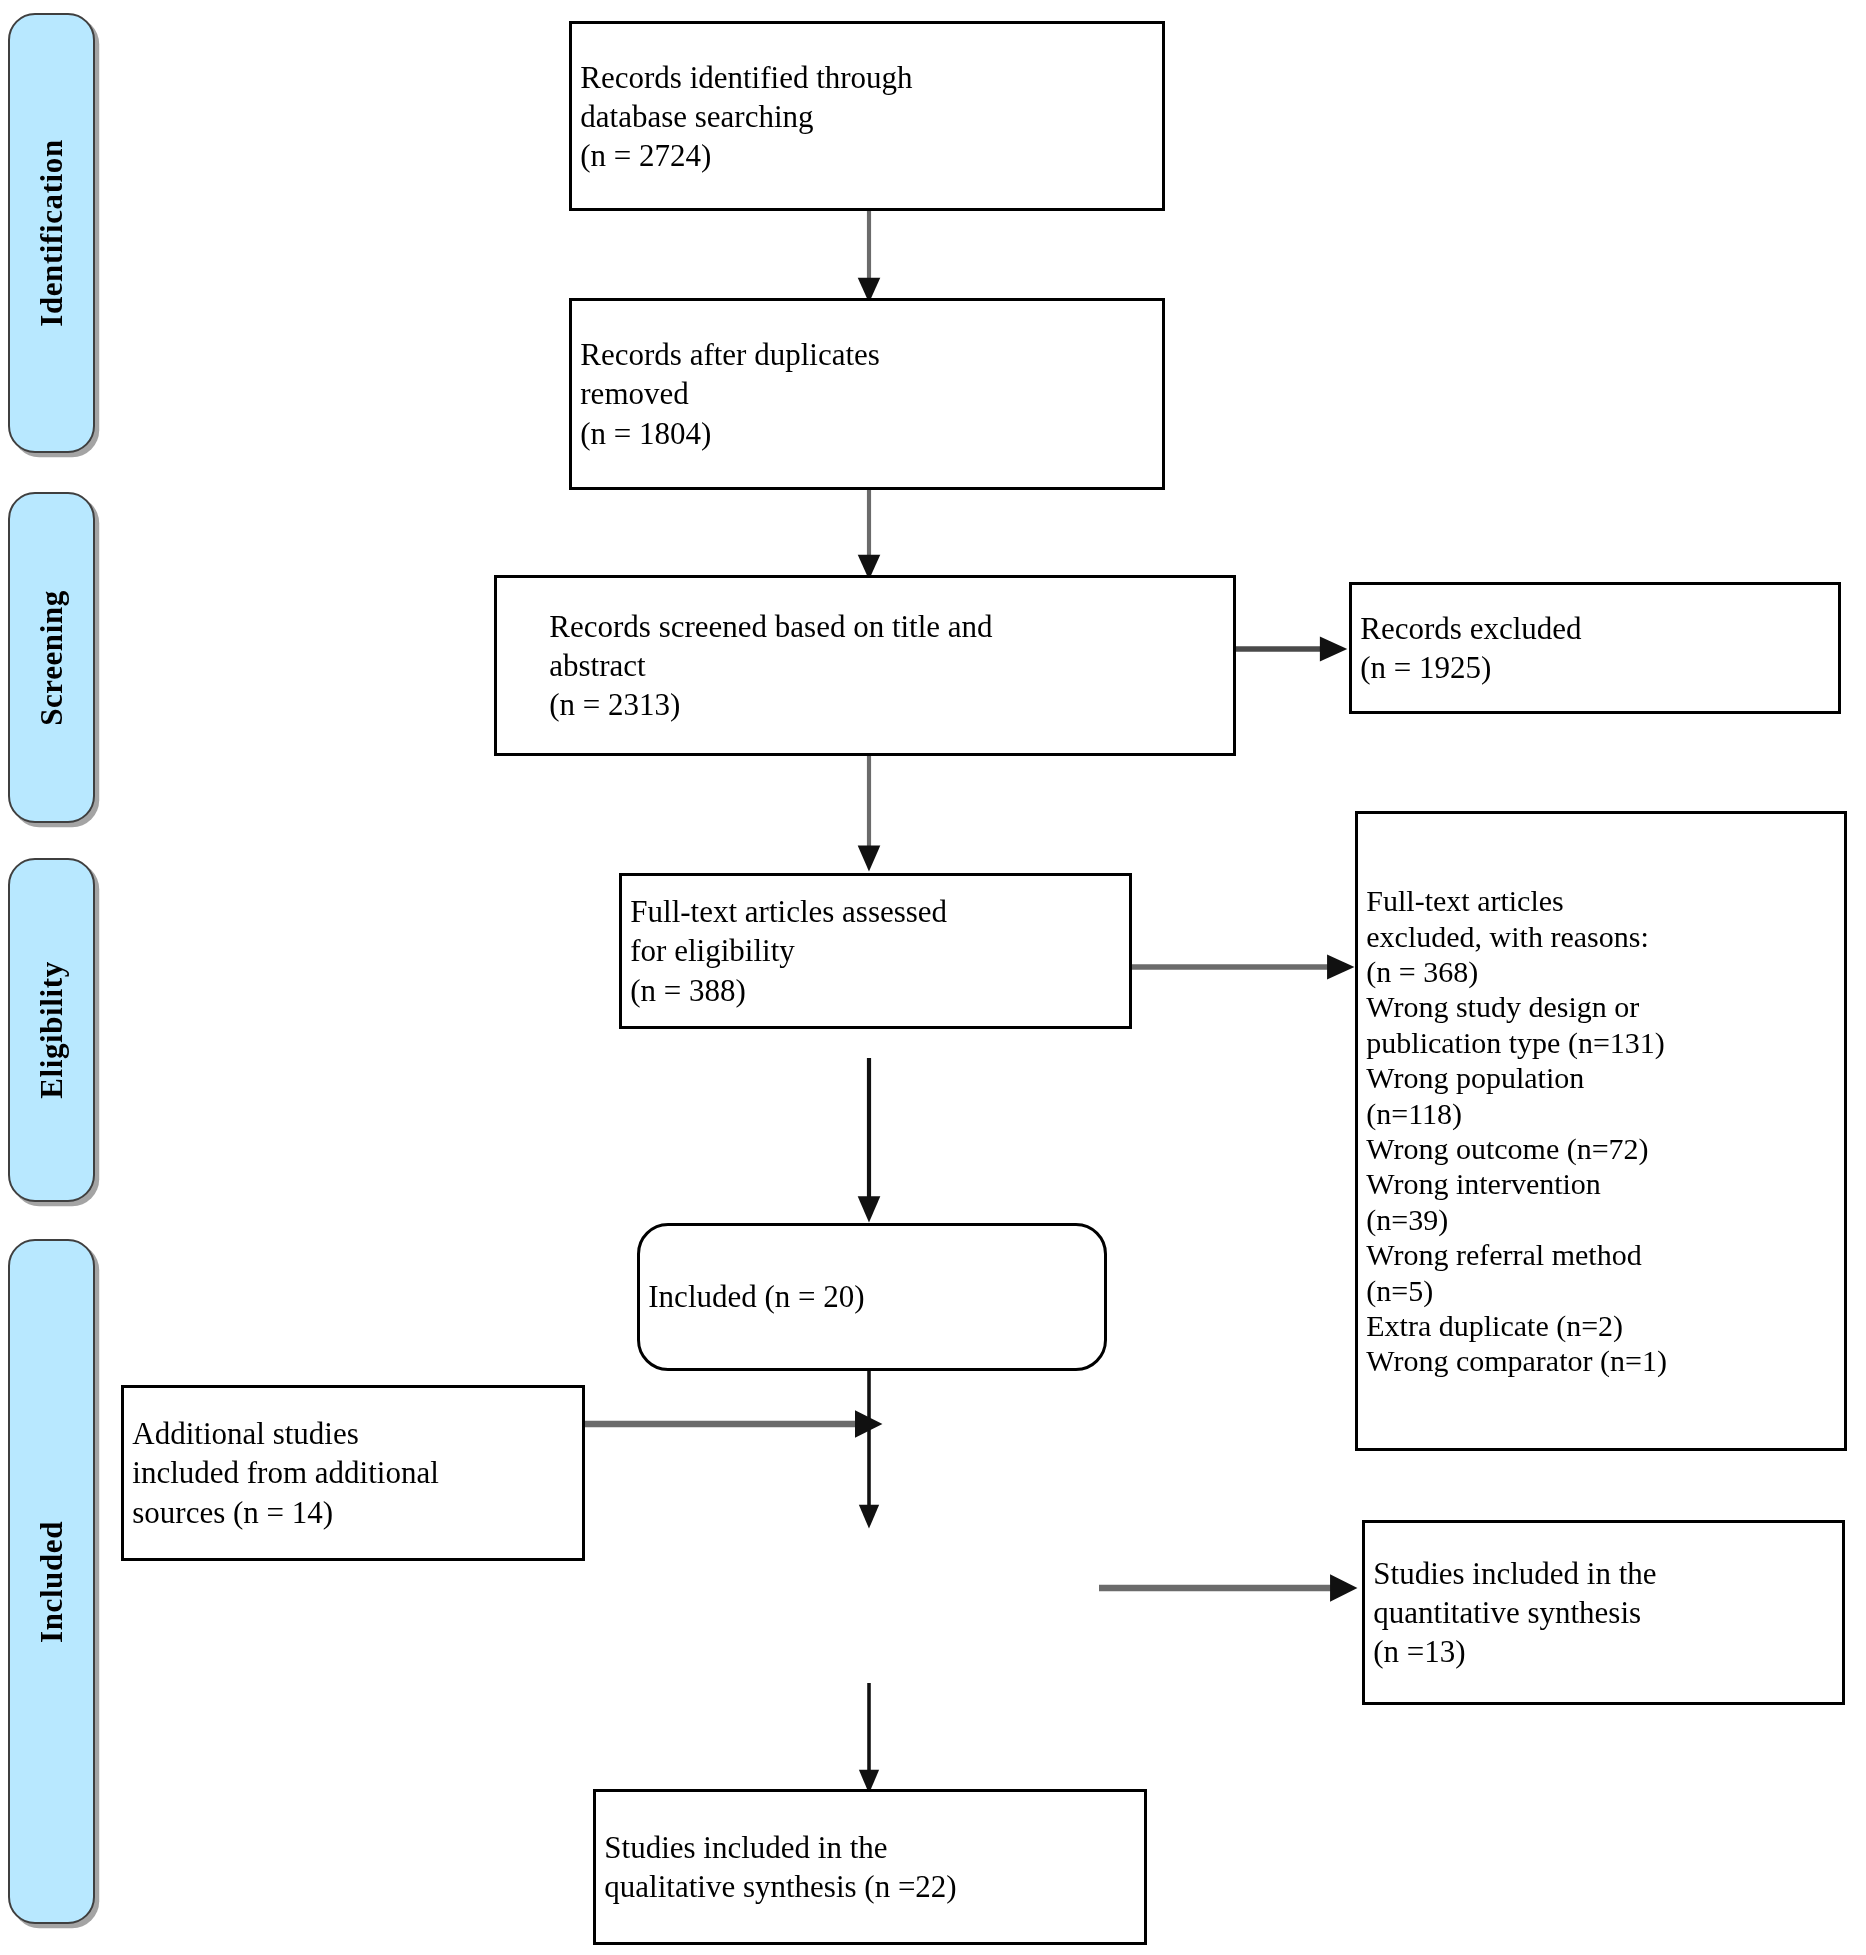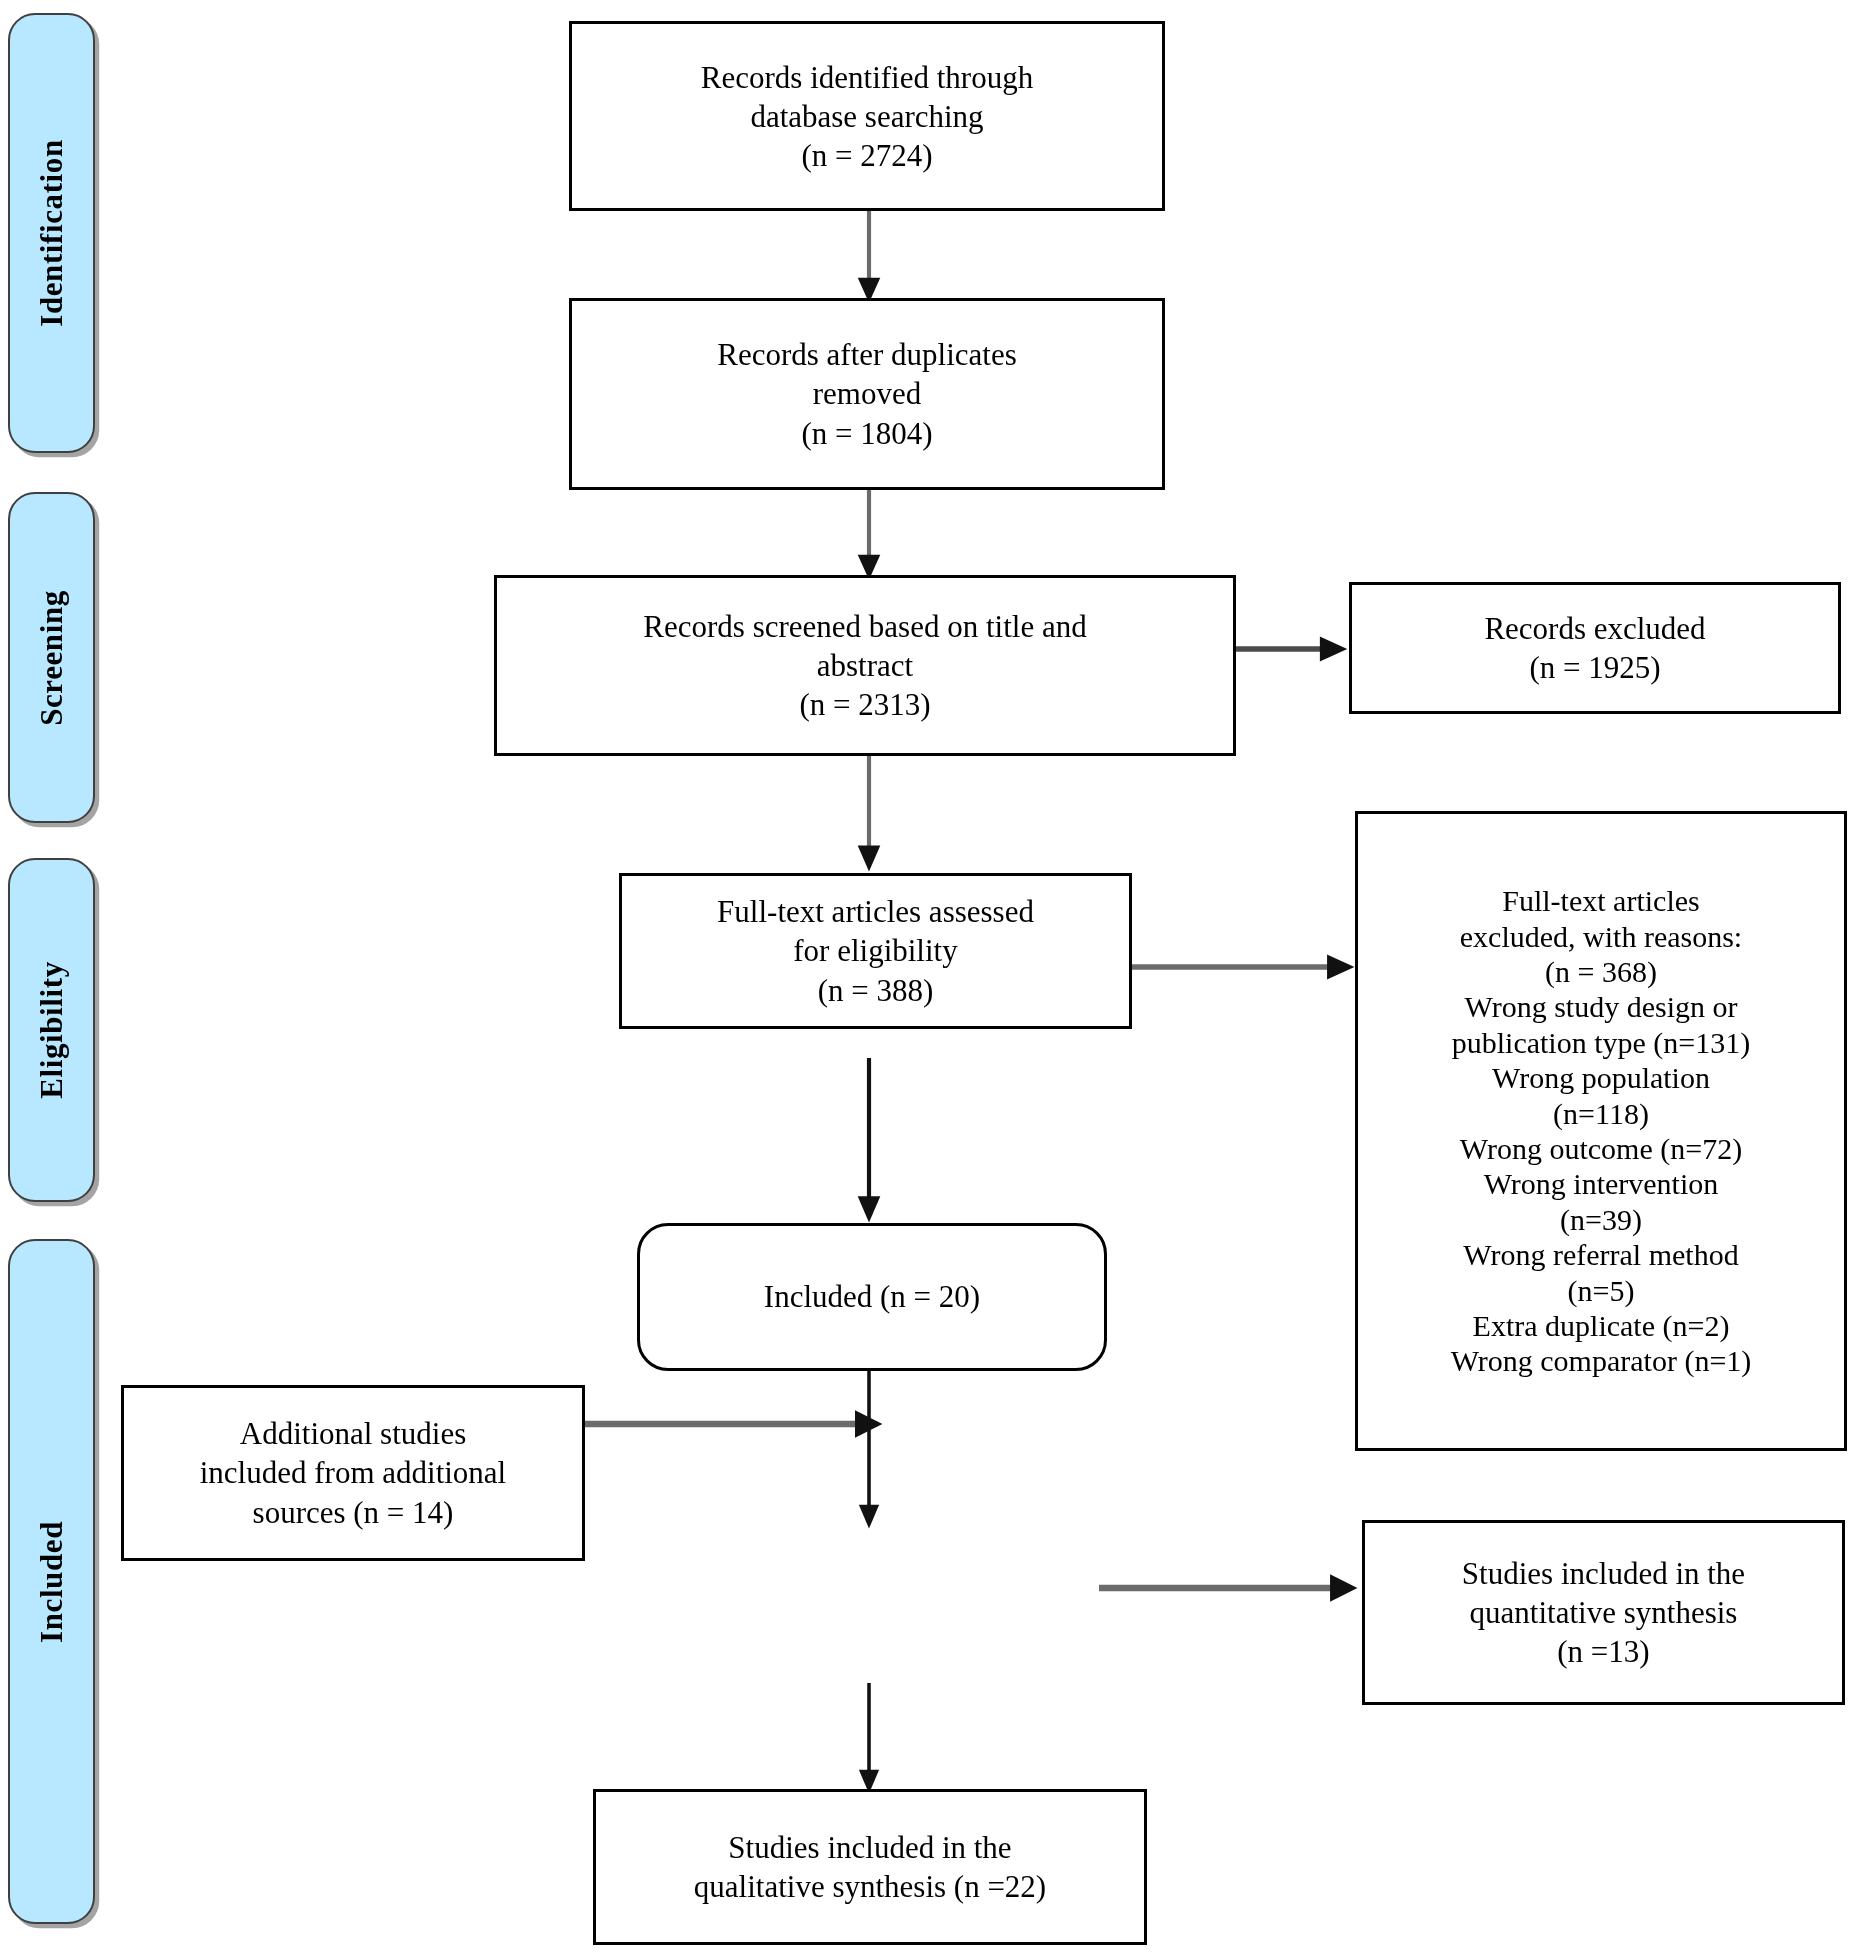--- a/index.html
+++ b/index.html
@@ -41,21 +41,20 @@
 
   
   .flow-box {
     position: absolute;
     background: #ffffff;
     border: 3px solid #000000;
     box-sizing: border-box;
     display: flex;
     align-items: center;
     justify-content: center;
-    text-align: center;
     color: #000000;
   }
   .flow-box .box-text {
     display: block;
     width: 100%;
     padding: 0 8.3px;
     box-sizing: border-box;
     font-size: 31px;
     line-height: 1.26;
     white-space: pre-line;
@@ -170,21 +169,21 @@
 database searching
 (n = 2724)</span>
   </div>
 
   <div class="flow-box" style="left:569px; top:298px; width:596px; height:192px;">
     <span class="box-text">Records after duplicates
 removed
 (n = 1804)</span>
   </div>
 
-  <div class="flow-box" style="left:494px; top:575px; width:742px; height:181px;">
+  <div class="flow-box" style="left:494px; top:575px; width:742px; height:181px;padding-left:44px;">
     <span class="box-text">Records screened based on title and
 abstract
 (n = 2313)</span>
   </div>
 
   <div class="flow-box" style="left:1349px; top:582px; width:492px; height:132px;">
     <span class="box-text">Records excluded
 (n = 1925)</span>
   </div>
 

